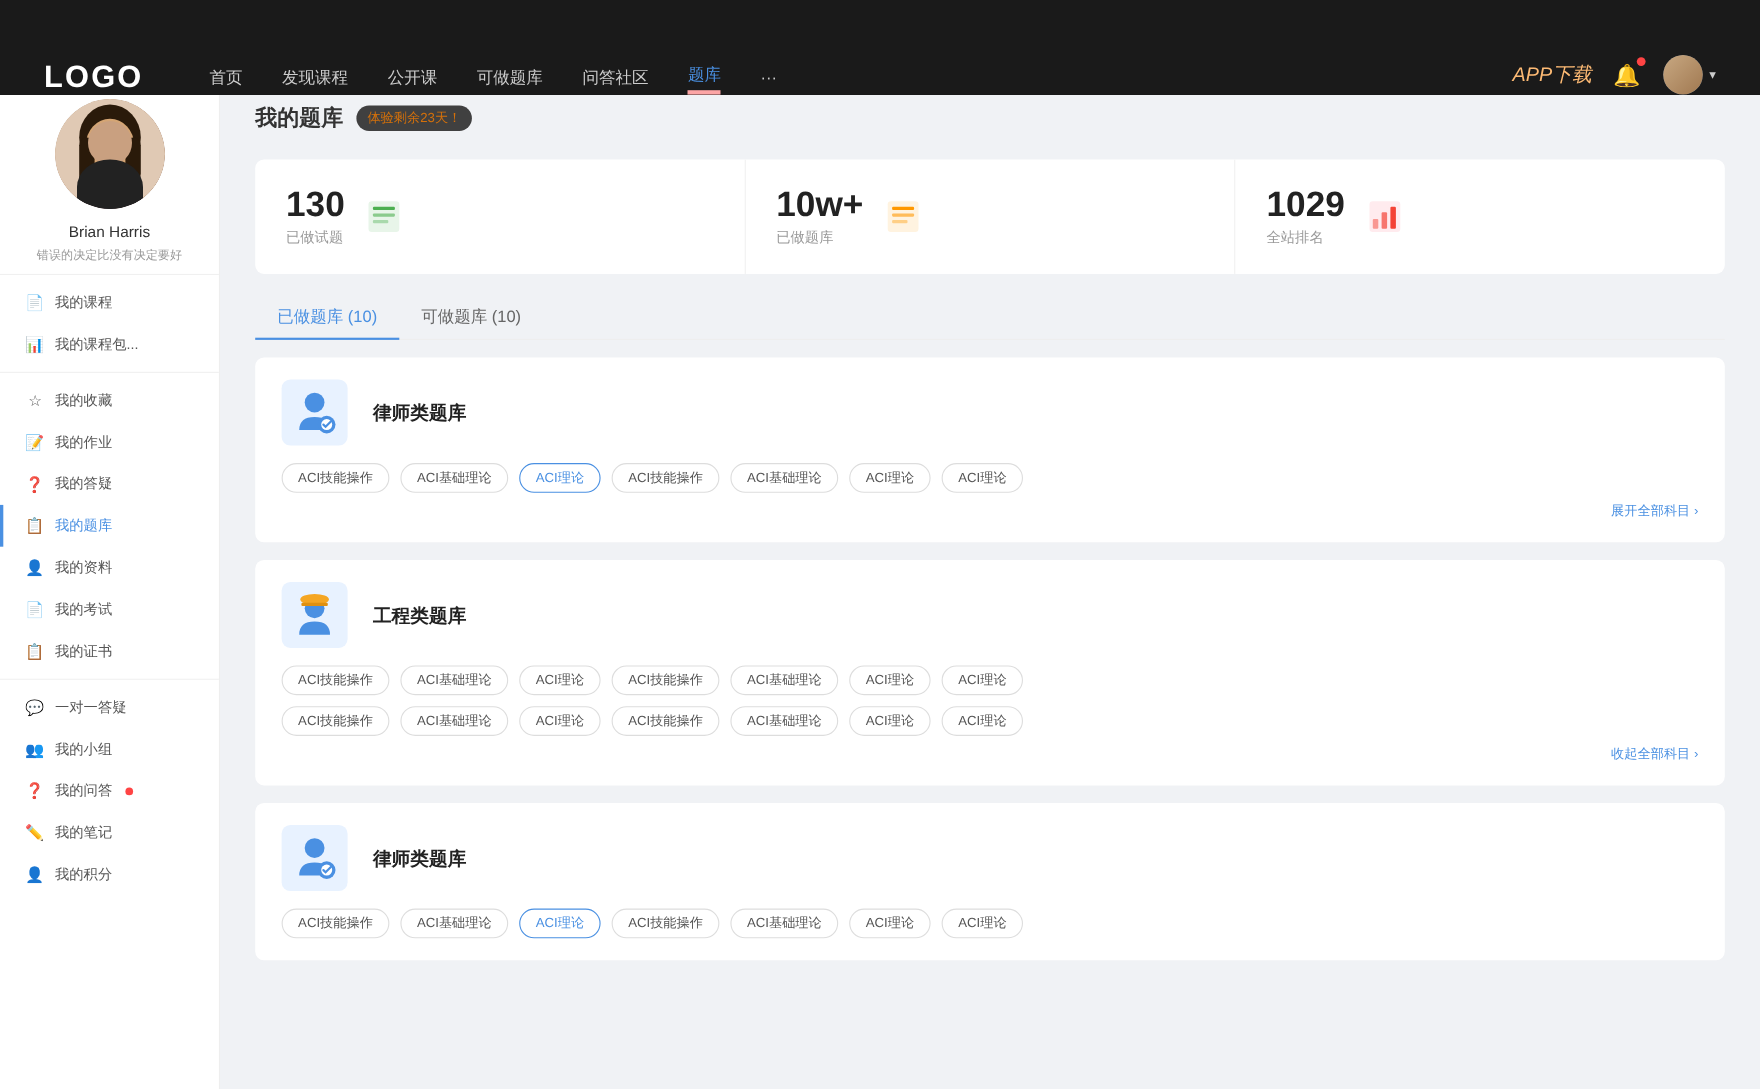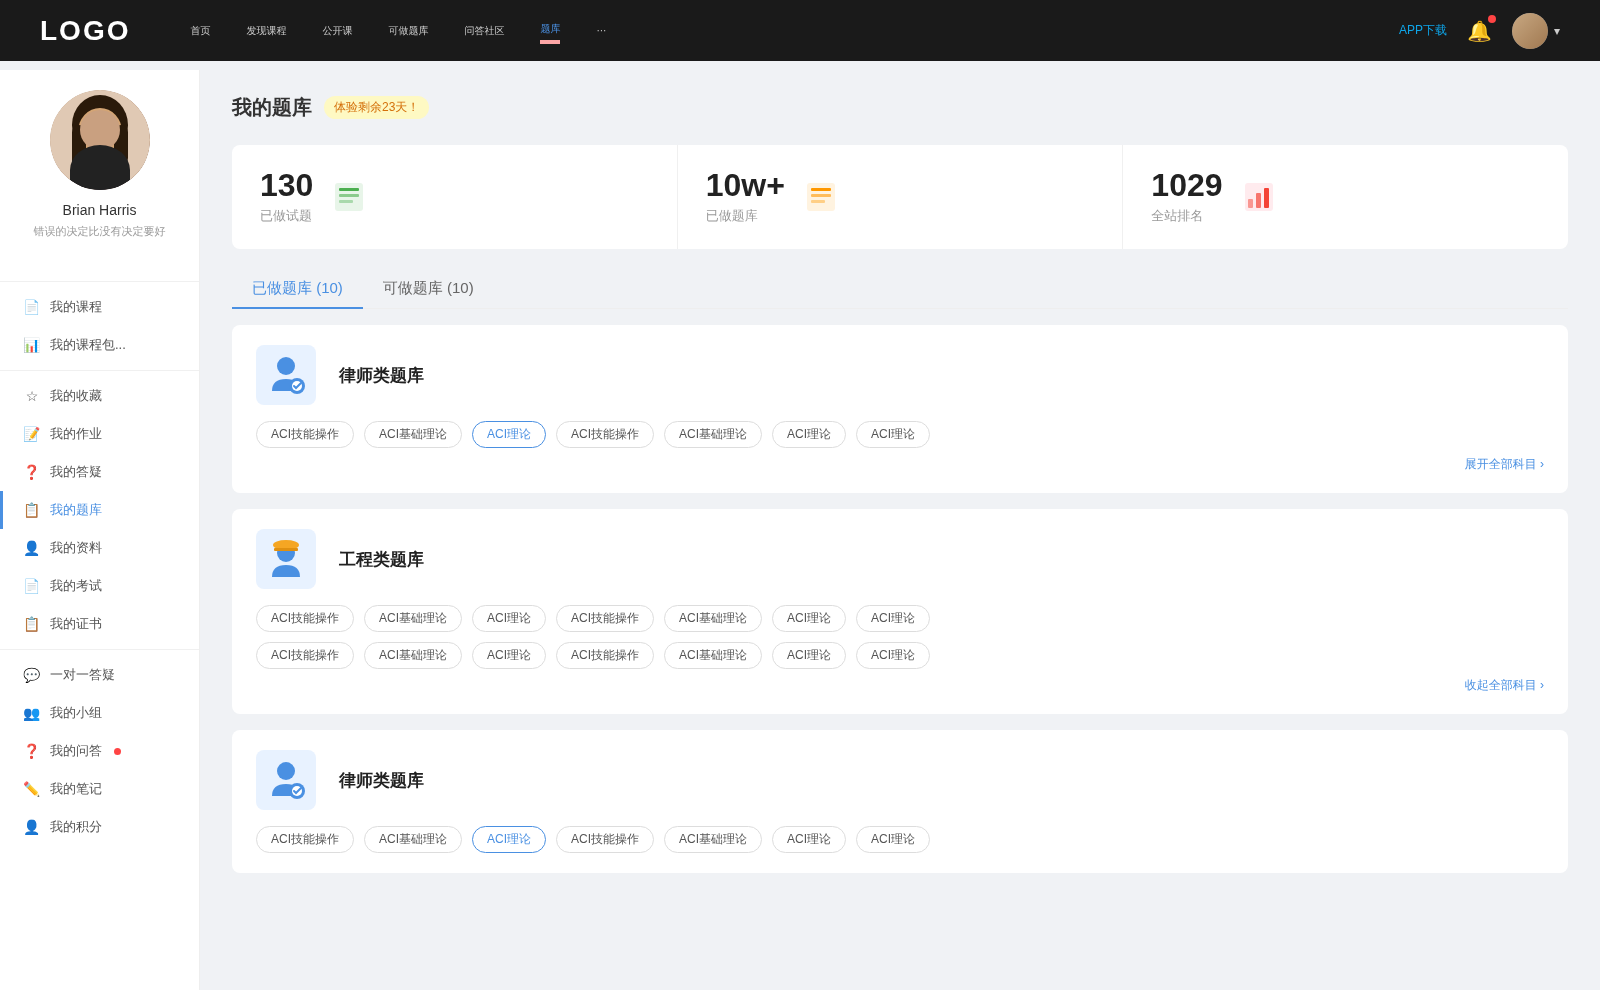--- a/index.html
+++ b/index.html
@@ -1,61 +1,62 @@
 <!DOCTYPE html>
 <html><head>
   <meta charset="utf-8">
   <style>
     * { box-sizing: border-box; margin: 0; padding: 0; }
     body { font-family: -apple-system, BlinkMacSystemFont, 'PingFang SC', 'Microsoft YaHei', sans-serif; background: #f0f2f5; min-height: 990px; }
 
     
     .navbar {
       background: #1a1a1a;
-      height: 61px;
-      display: flex;
-      align-items: center;
+      height: 86px;
+      display: flex;
+      align-items: flex-end;
       padding: 0 40px;
       position: fixed;
       top: 0; left: 0; right: 0;
       z-index: 100;
     }
     .navbar-logo {
       color: white;
       font-size: 28px;
       font-weight: bold;
       margin-right: 60px;
       letter-spacing: 2px;
     }
     .navbar-nav {
       display: flex;
       align-items: center;
       gap: 36px;
       flex: 1;
     }
     .nav-item {
       color: #ccc;
-      font-size: 10px;
+      font-size: 15px;
       cursor: pointer;
       padding: 4px 0;
       position: relative;
     }
     .nav-item.active {
       color: #4a90e2;
       border-bottom: 4px solid #fca5a5;
     }
     .navbar-right {
       display: flex;
       align-items: center;
       gap: 20px;
     }
     .nav-app-download {
-      color: #0ea5e9;
-      font-size: 12px;
-      cursor: pointer;
+      color: #fdba74;
+      font-size: 18px;
+      cursor: pointer;
+      font-style: italic;
     }
     .nav-bell {
       position: relative;
       cursor: pointer;
     }
     .bell-icon {
       color: white;
       font-size: 20px;
     }
     .bell-badge {
@@ -142,21 +143,21 @@
       font-size: 14px;
       color: #333;
       font-weight: 500;
       margin-bottom: 6px;
     }
     .sidebar-motto {
       font-size: 11px;
       color: #999;
       text-align: center;
       padding: 0 16px;
-      margin-bottom: 36px;
+      margin-bottom: 4px;
     }
     .sidebar-divider {
       width: 100%;
       height: 1px;
       background: #f0f0f0;
       margin: 6px 0;
     }
     .sidebar-menu {
       width: 100%;
     }
@@ -202,21 +203,21 @@
       align-items: center;
       gap: 12px;
       margin-bottom: 24px;
     }
     .page-title {
       font-size: 20px;
       font-weight: 600;
       color: #333;
     }
     .trial-badge {
-      background: #fef9c3;
+      background: #404040;
       color: #d4700a;
       font-size: 12px;
       padding: 3px 10px;
       border-radius: 12px;
     }
 
     
     .stats-row {
       display: flex;
       background: white;

